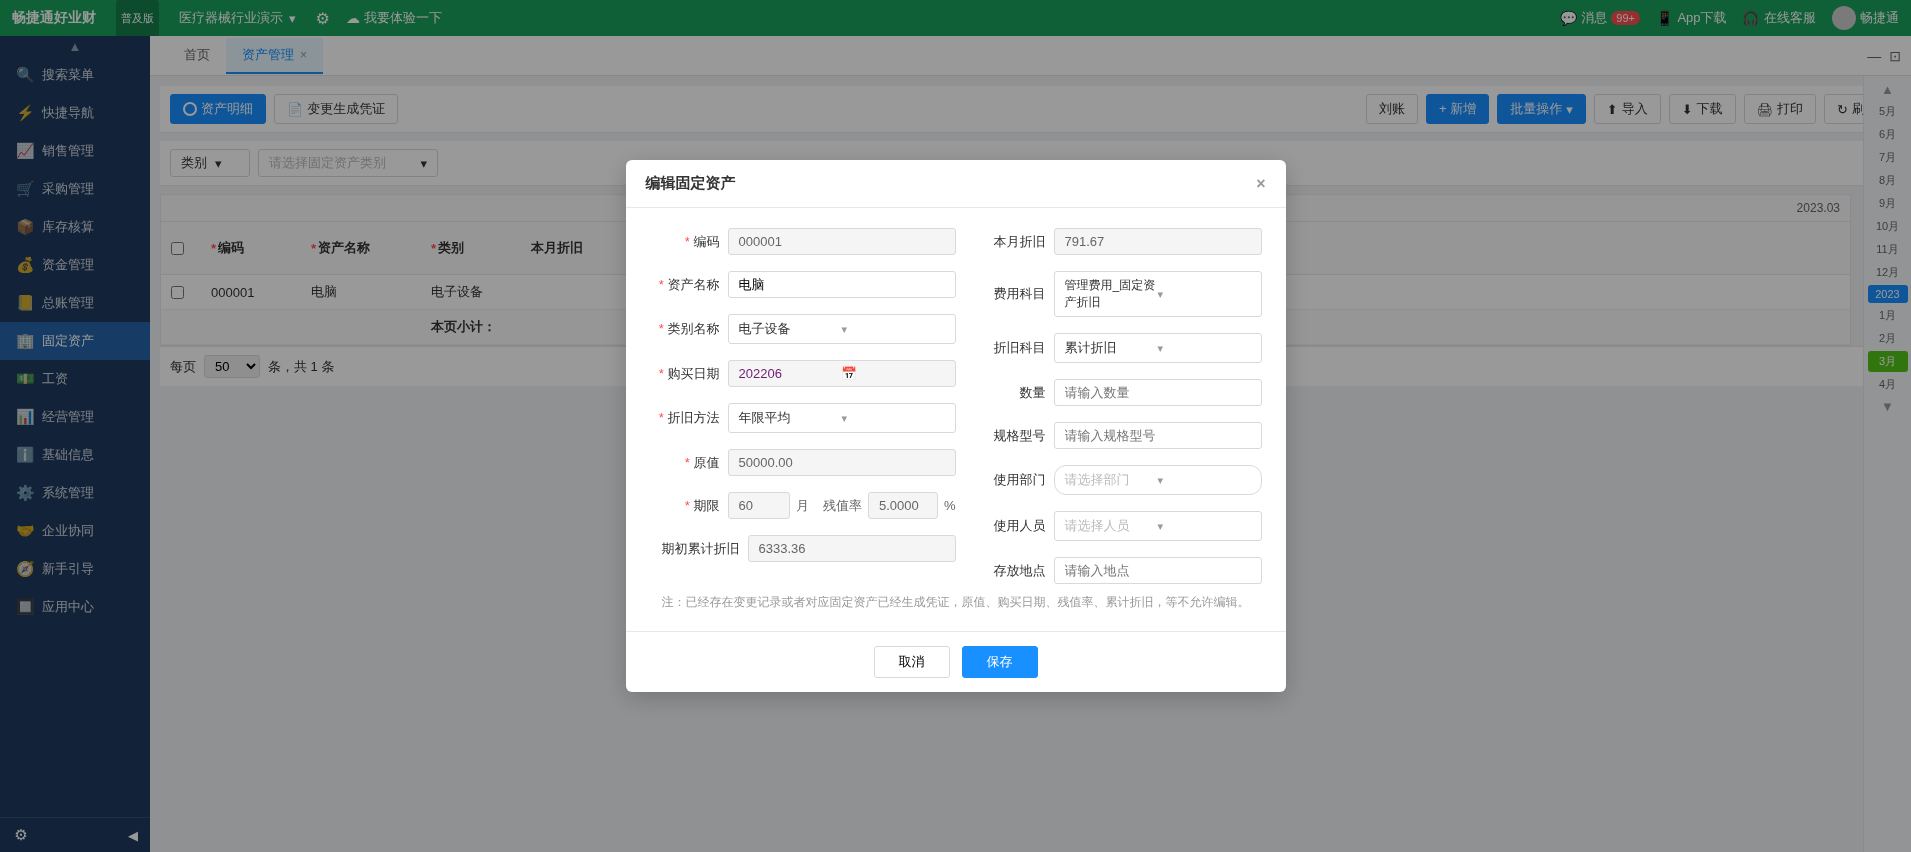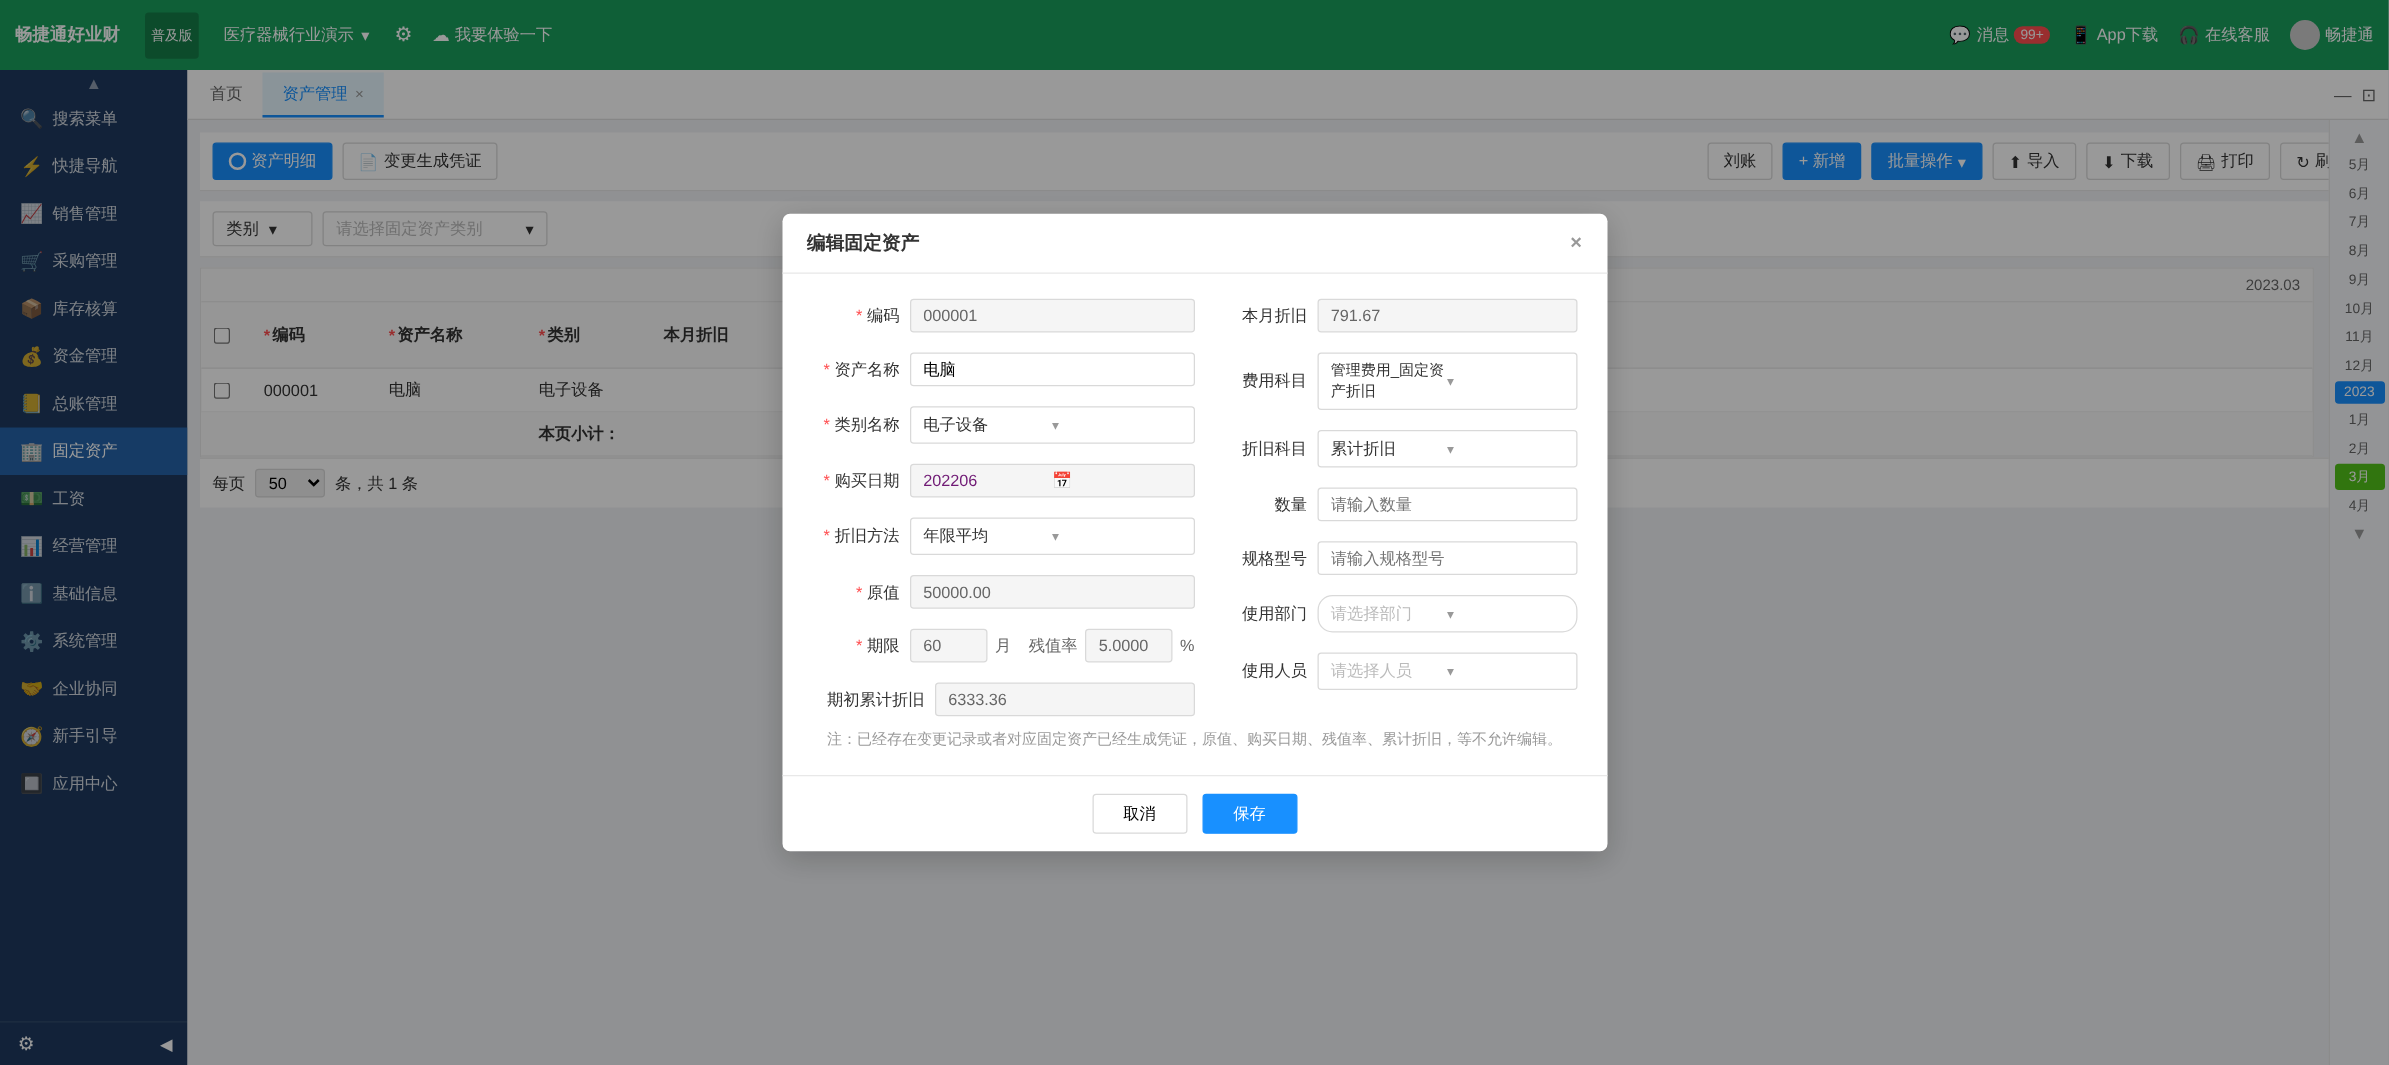--- a/index.html
+++ b/index.html
@@ -1,24 +1,24 @@
 <!DOCTYPE html>
 <html><head>
   <meta charset="utf-8">
   <style>
     * { box-sizing: border-box; margin: 0; padding: 0; }
     body { font-family: 'Microsoft YaHei', sans-serif; font-size: 13px; background: #f0f2f5; color: #333; overflow: hidden; }
 
     
     .app-container { display: flex; flex-direction: column; height: 852px; width: 1911px; }
-    .top-bar { height: 56px; background: #1a9e5c; display: flex; align-items: center; padding: 0 12px; color: #fff; flex-shrink: 0; }
+    .top-bar { height: 36px; background: #1a9e5c; display: flex; align-items: center; padding: 0 12px; color: #fff; flex-shrink: 0; }
     .main-area { display: flex; flex: 1; overflow: hidden; }
     .sidebar { width: 150px; background: #1e3a5f; color: #fff; display: flex; flex-direction: column; flex-shrink: 0; }
     .content-area { flex: 1; display: flex; flex-direction: column; background: #f0f2f5; overflow: hidden; }
-    .tabs-bar { height: 40px; background: #fff; display: flex; align-items: center; border-bottom: 1px solid #e0e0e0; padding-left: 2px; }
+    .tabs-bar { height: 40px; background: #fff; display: flex; align-items: center; border-bottom: 1px solid #e0e0e0; padding-left: 18px; }
     .main-content { flex: 1; overflow: auto; padding: 10px; position: relative; }
 
     
     .top-bar-logo { font-size: 14px; font-weight: bold; margin-right: 20px; }
     .top-bar-edition { font-size: 11px; background: rgba(0,0,0,0.2); padding: 11px 5px; border-radius: 3px; margin-right: 20px; }
     .top-bar-project { display: flex; align-items: center; gap: 6px; font-size: 13px; margin-right: 20px; }
     .top-bar-right { margin-left: auto; display: flex; align-items: center; gap: 16px; font-size: 13px; }
     .badge { background: #ff4d4f; color: #fff; border-radius: 10px; padding: 1px 5px; font-size: 11px; }
     .top-icon { display: inline-flex; align-items: center; gap: 4px; cursor: pointer; }
     .sidebar-item { display: flex; align-items: center; gap: 8px; padding: 10px 16px; cursor: pointer; font-size: 13px; color: rgba(255,255,255,0.8); }
@@ -492,20 +492,24 @@
           </div>
 
           <div class="form-row">
             <span class="form-label">使用人员</span>
             <div class="form-select-wrap" style="flex:1;">
               <span style="color:#bbb;">请选择人员</span>
               <span class="arrow">▾</span>
             </div>
           </div>
 
+          <div class="form-row">
+            <span class="form-label">存放地点</span>
+            <input class="form-input" type="text" placeholder="请输入地点" style="">
+          </div>
         </div>
       </div>
       <div class="modal-note">
         <span>注：已经存在变更记录或者对应固定资产已经生成凭证，原值、购买日期、残值率、累计折旧，等不允许编辑。</span>
       </div>
     </div>
     <div class="modal-footer">
       <button class="btn-cancel">取消</button>
       <button class="btn-save">保存</button>
     </div>

